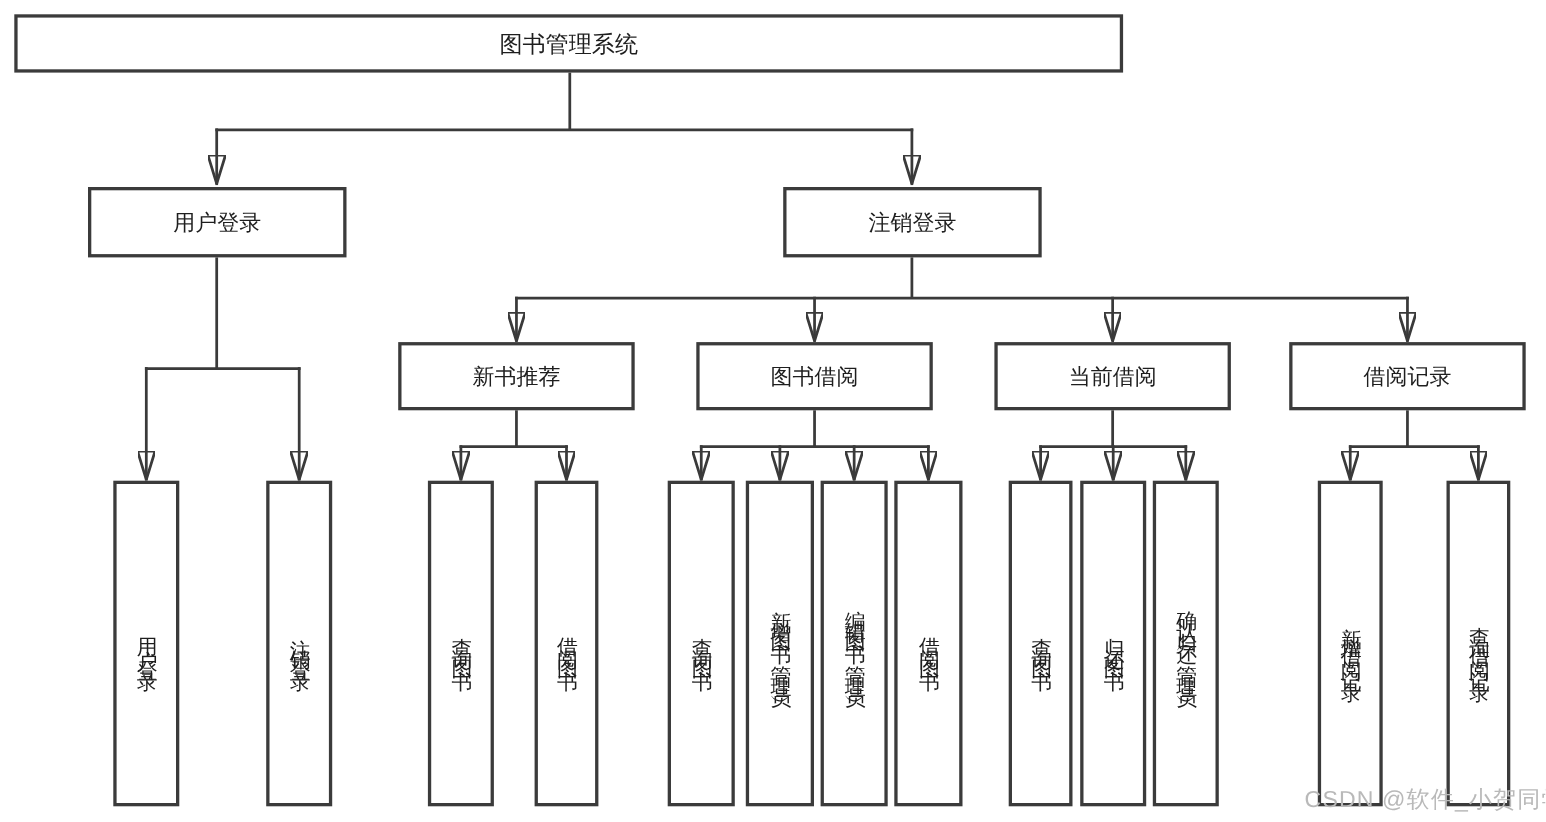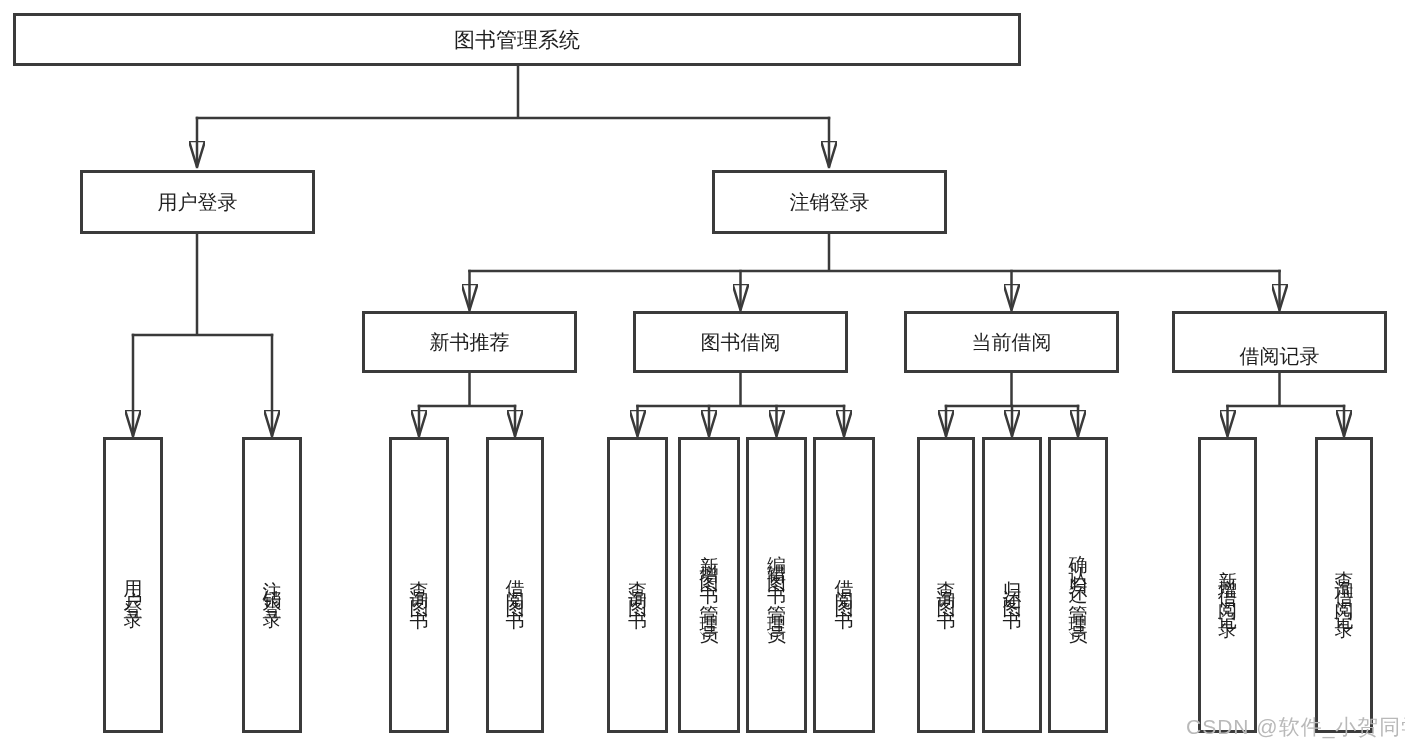--- a/index.html
+++ b/index.html
@@ -111,21 +111,21 @@
 
   <div class="box" style="left:633px; top:311px; width:215px; height:62px;">
     <span>图书借阅</span>
   </div>
   <div class="box" style="left:362px; top:311px; width:215px; height:62px;">
     <span>新书推荐</span>
   </div>
   <div class="box" style="left:904px; top:311px; width:215px; height:62px;">
     <span>当前借阅</span>
   </div>
-  <div class="box" style="left:1172px; top:311px; width:215px; height:62px;align-items:flex-end;">
+  <div class="box" style="left:1172px; top:311px; width:215px; height:62px;">
     <span>借阅记录</span>
   </div>
 
   <div class="box vbox" style="left:103px; top:437px; width:60px; height:296px;">
     <span>用户登录</span>
   </div>
   <div class="box vbox" style="left:242px; top:437px; width:60px; height:296px;">
     <span>注销登录</span>
   </div>
 

